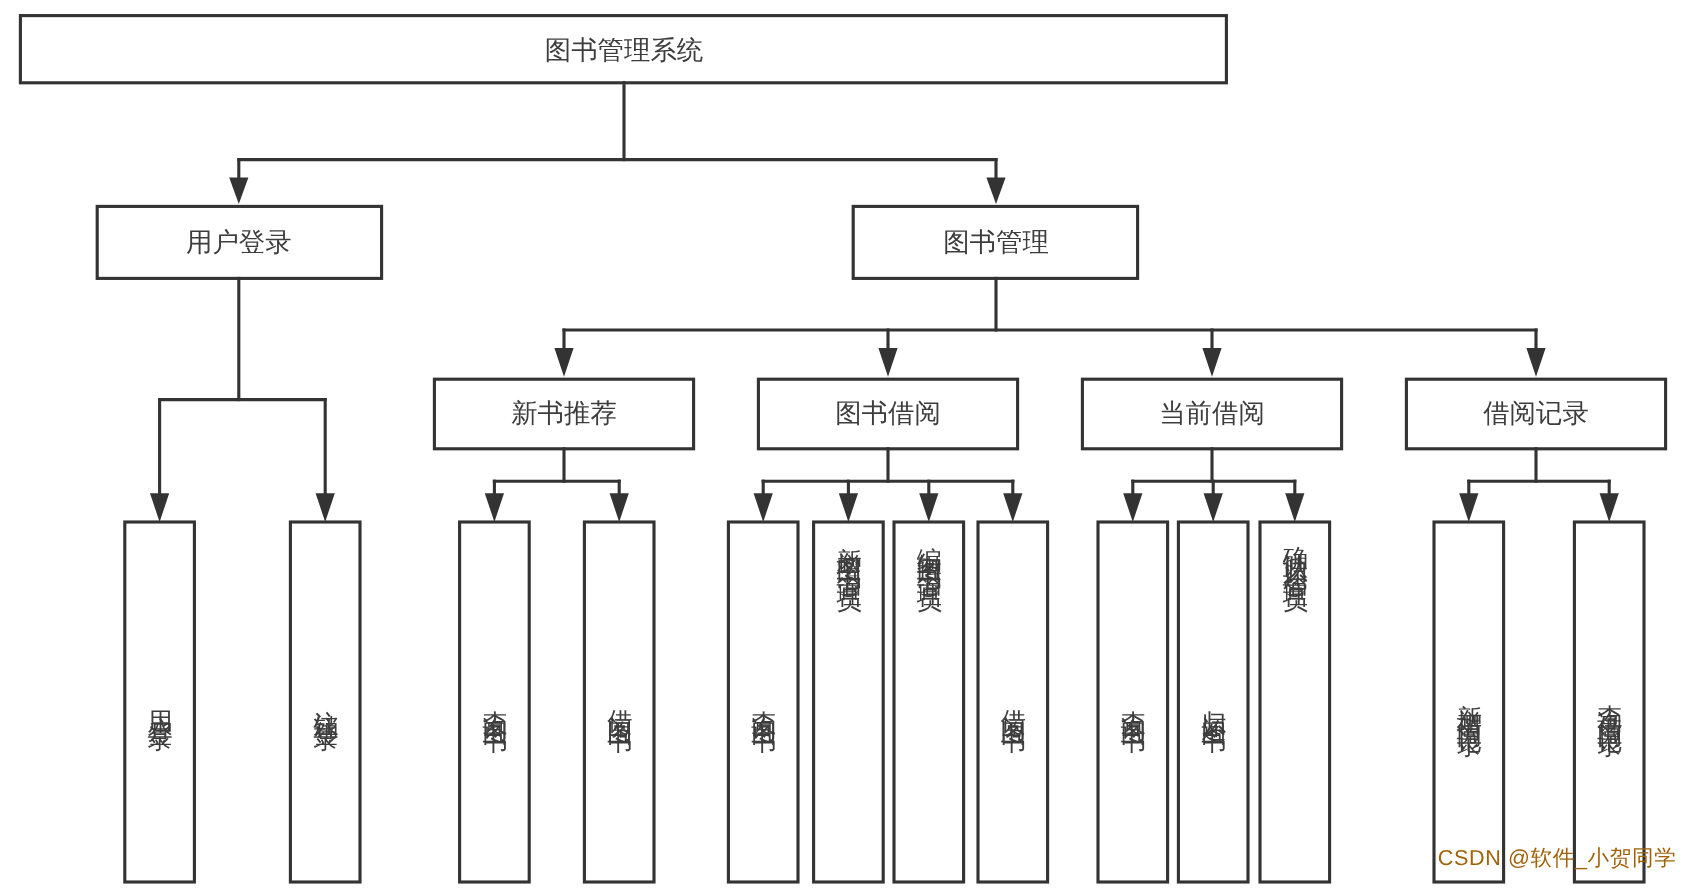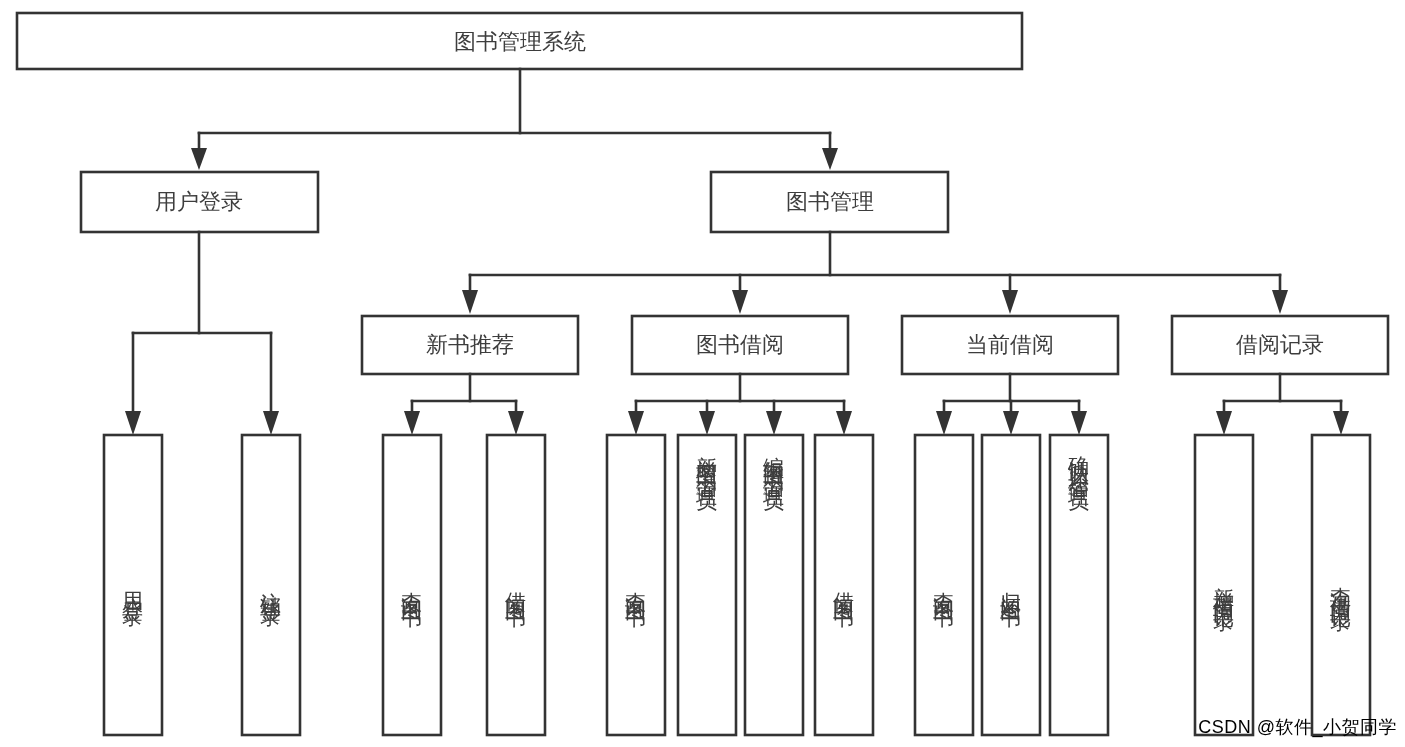--- a/index.html
+++ b/index.html
@@ -64,23 +64,23 @@
     letter-spacing: 5px;
     font-size: 21px;
     color: #3d3d3d;
     font-family: "Liberation Sans", "DejaVu Sans", sans-serif;
     line-height: 1;
     white-space: nowrap;
   }
   .watermark {
     position: absolute;
     right: 8px;
-    bottom: 8px;
+    bottom: 20px;
     font-size: 18px;
-    color: #000000;
+    color: #a16207;
     font-family: "Liberation Sans", "DejaVu Sans", sans-serif;
     letter-spacing: 0.5px;
     white-space: nowrap;
   }
 </style>
 </head>
 <body>
 
 <div id="diagram-root">
 

